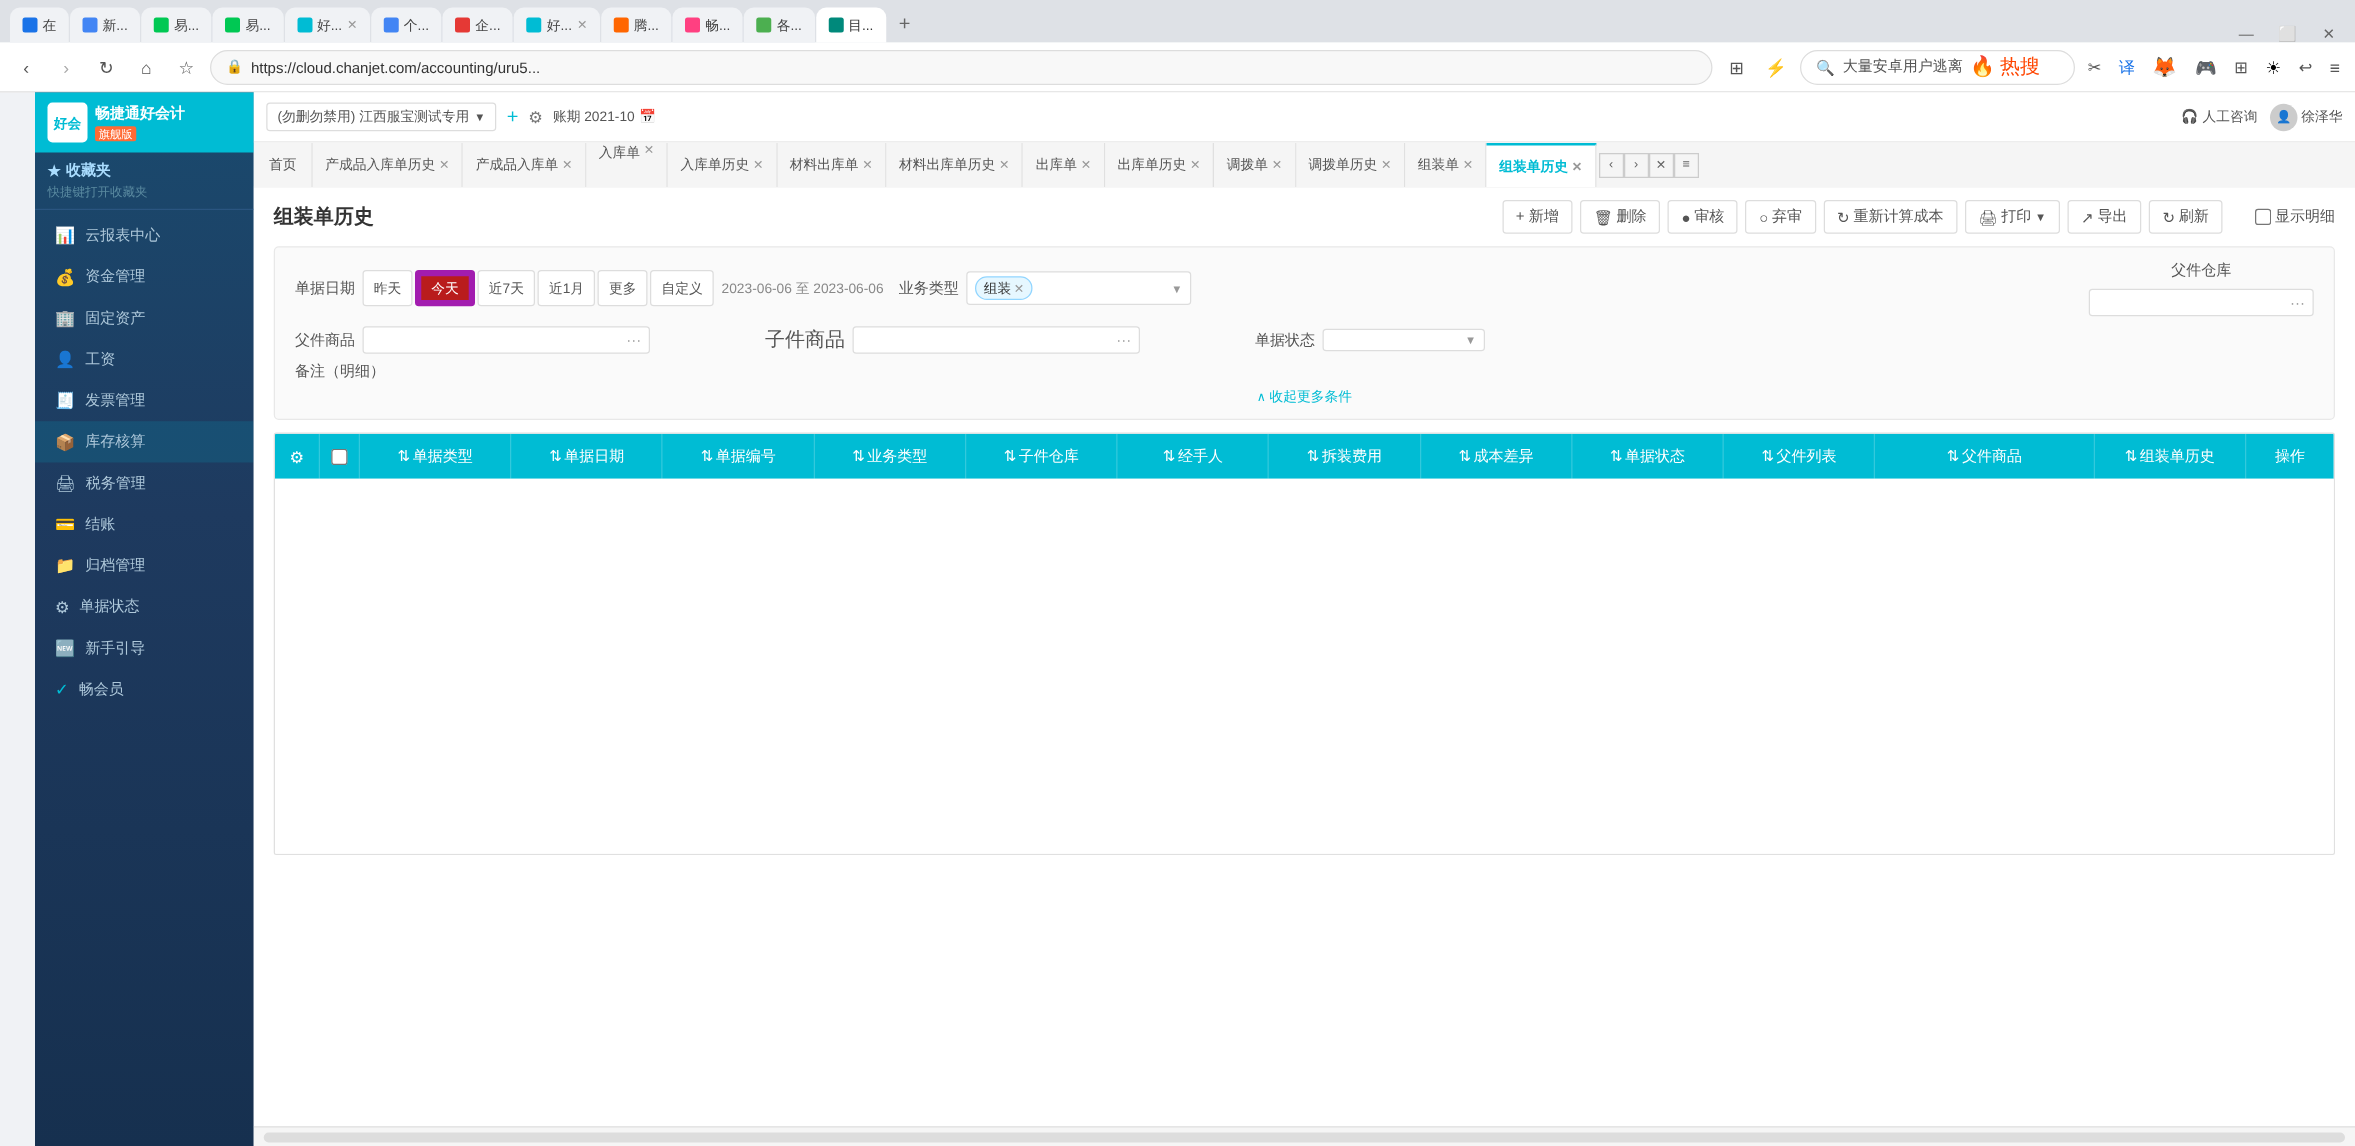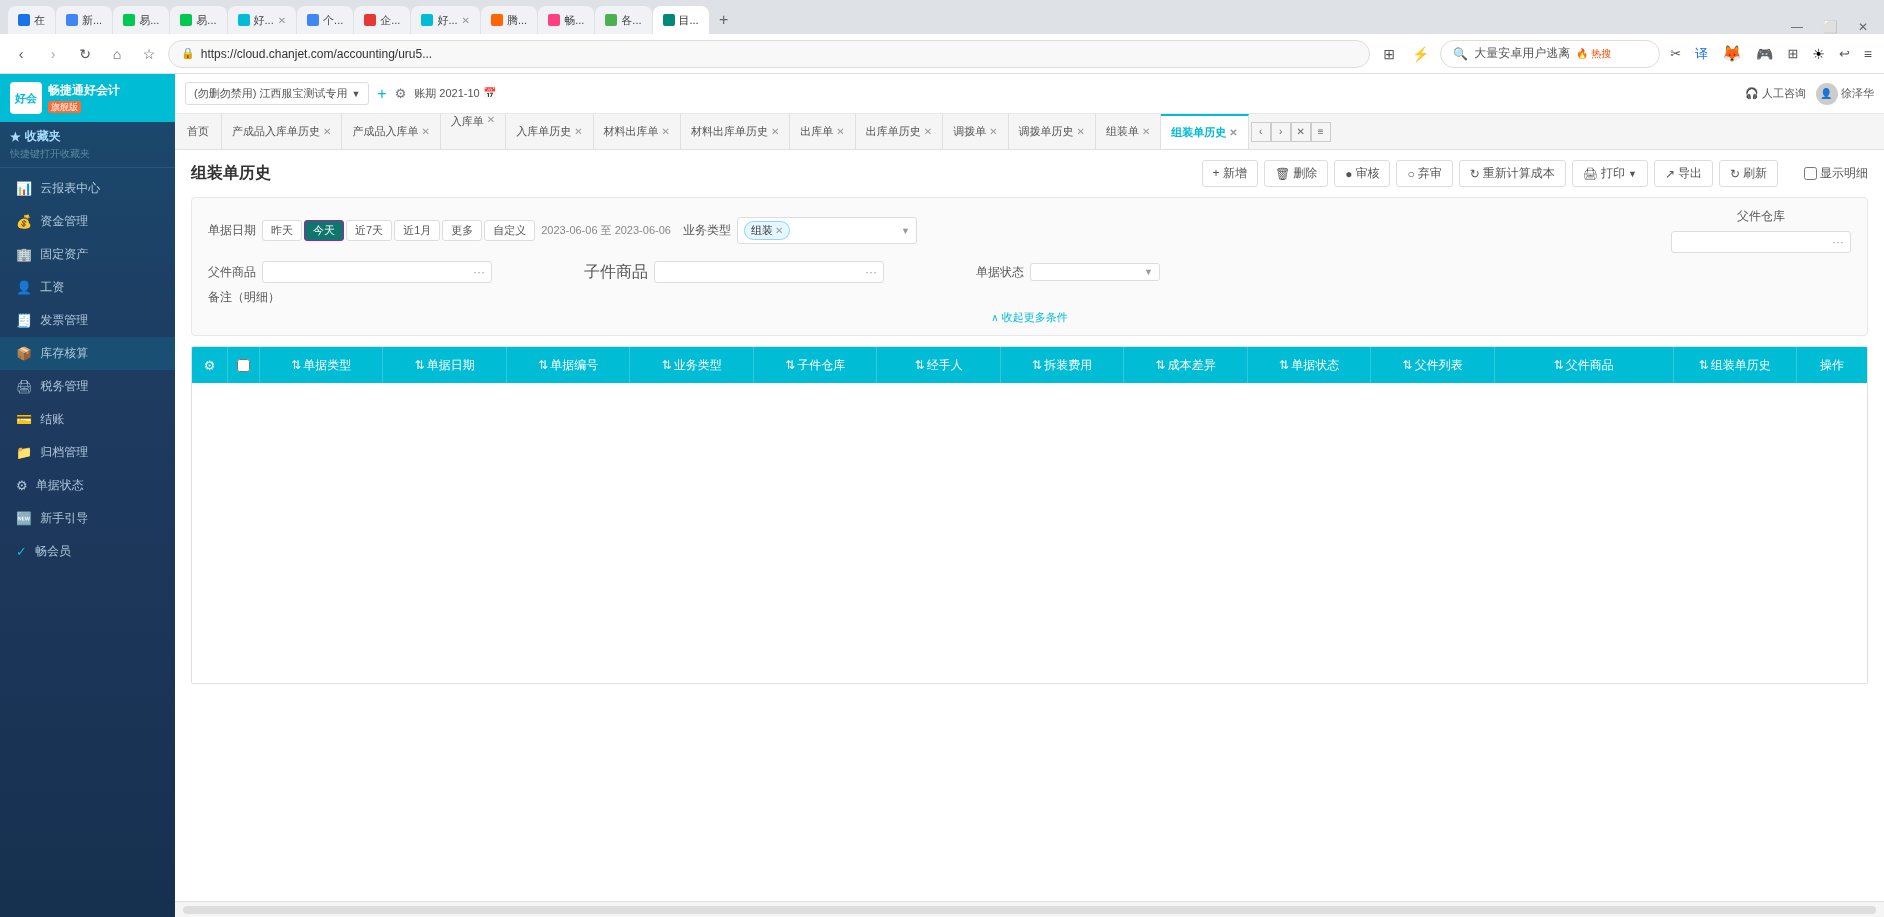--- a/index.html
+++ b/index.html
@@ -78,35 +78,35 @@
   <div style="width:26px;height:26px;display:flex;align-items:center;justify-content:center;cursor:pointer;color:#555;font-size:14px;border-radius:4px;">☆</div>
   <div style="flex:1;height:28px;border:1px solid #ddd;border-radius:14px;padding:0 12px;font-size:12px;color:#333;background:#f8f8f8;display:flex;align-items:center;gap:6px;">
     <span style="color:#4caf50;font-size:11px;">🔒</span>
     <span>https://cloud.chanjet.com/accounting/uru5...</span>
   </div>
   <div style="width:26px;height:26px;display:flex;align-items:center;justify-content:center;cursor:pointer;color:#555;font-size:14px;">⊞</div>
   <div style="width:26px;height:26px;display:flex;align-items:center;justify-content:center;cursor:pointer;color:#555;font-size:14px;">⚡</div>
   <div style="flex:0 0 220px;height:28px;border:1px solid #ddd;border-radius:14px;padding:0 12px;font-size:12px;background:#fff;display:flex;align-items:center;gap:6px;color:#555;">
     <span>🔍</span>
     <span>大量安卓用户逃离</span>
-    <span style="color:#ff4500;font-size:10px;">🔥 热搜</span>
+    <span style="color:#ff4500;font-size:16px;font-family:Liberation Serif, serif;">🔥 热搜</span>
   </div>
   <div style="font-size:13px;color:#555;cursor:pointer;padding:0 4px;">✂</div>
   <div style="font-size:13px;color:#1a73e8;cursor:pointer;padding:0 4px;">译</div>
   <div style="font-size:16px;cursor:pointer;padding:0 4px;">🦊</div>
   <div style="font-size:14px;cursor:pointer;padding:0 4px;">🎮</div>
   <div style="font-size:13px;color:#555;cursor:pointer;padding:0 4px;">⊞</div>
   <div style="font-size:14px;cursor:pointer;padding:0 4px;">☀</div>
   <div style="font-size:13px;color:#555;cursor:pointer;padding:0 4px;">↩</div>
   <div style="font-size:14px;color:#555;cursor:pointer;padding:0 4px;">≡</div>
 </div>
 
 <div class="app-wrapper">
 
-  <div style="width:175px;background:linear-gradient(180deg,#1a4a6e 0%,#1e3a5f 40%,#16304f 100%);display:flex;flex-direction:column;color:#c8d8e8;flex-shrink:0;">
+  <div style="width:175px;background:linear-gradient(180deg,#1a4a6e 0%,#1e3a5f 40%,#16304f 100%);display:flex;flex-direction:column;color:#c8d8e8;flex-shrink:0;margin-left:28px;">
     <div style="background:#00bcd4;padding:8px 10px;display:flex;align-items:center;gap:6px;">
       <div style="width:32px;height:32px;background:#fff;border-radius:4px;display:flex;align-items:center;justify-content:center;font-size:11px;color:#00bcd4;font-weight:bold;">好会</div>
       <div>
         <div style="color:#fff;font-size:12px;font-weight:bold;">畅捷通好会计</div>
         <span style="font-size:9px;background:#ff6b35;color:#fff;padding:1px 3px;border-radius:2px;">旗舰版</span>
       </div>
     </div>
 
     <div style="padding:6px 10px;border-bottom:1px solid #2a5580;">
       <div style="font-size:12px;color:#adf;font-weight:bold;display:flex;align-items:center;gap:4px;">
@@ -294,21 +294,21 @@
         </div>
       </div>
 
       <div style="background:#fafafa;border:1px solid #e8e8e8;border-radius:4px;padding:10px 16px;margin-bottom:10px;">
 
         <div style="display:flex;align-items:center;gap:12px;margin-bottom:8px;flex-wrap:wrap;">
           <div style="display:flex;align-items:center;gap:6px;">
             <span style="font-size:12px;color:#555;white-space:nowrap;">单据日期</span>
             <div style="display:flex;gap:2px;">
               <button style="padding:2px 8px;font-size:11px;border:1px solid #ddd;border-radius:3px;cursor:pointer;background:#fff;color:#555;">昨天</button>
-              <button style="padding:2px 8px;font-size:11px;border:1px solid #a21caf;border-radius:3px;cursor:pointer;background:#0f766e;color:#fff;">今天</button>
+              <button style="padding:2px 8px;font-size:11px;border:5px solid #a21caf;border-radius:3px;cursor:pointer;background:#b91c1c;color:#fff;">今天</button>
               <button style="padding:2px 8px;font-size:11px;border:1px solid #ddd;border-radius:3px;cursor:pointer;background:#fff;color:#555;">近7天</button>
               <button style="padding:2px 8px;font-size:11px;border:1px solid #ddd;border-radius:3px;cursor:pointer;background:#fff;color:#555;">近1月</button>
               <button style="padding:2px 8px;font-size:11px;border:1px solid #ddd;border-radius:3px;cursor:pointer;background:#fff;color:#555;">更多</button>
               <button style="padding:2px 8px;font-size:11px;border:1px solid #ddd;border-radius:3px;cursor:pointer;background:#fff;color:#555;">自定义</button>
             </div>
             <span style="font-size:11px;color:#888;">2023-06-06 至 2023-06-06</span>
           </div>
 
           <div style="display:flex;align-items:center;gap:6px;">
             <span style="font-size:12px;color:#555;white-space:nowrap;">业务类型</span>

